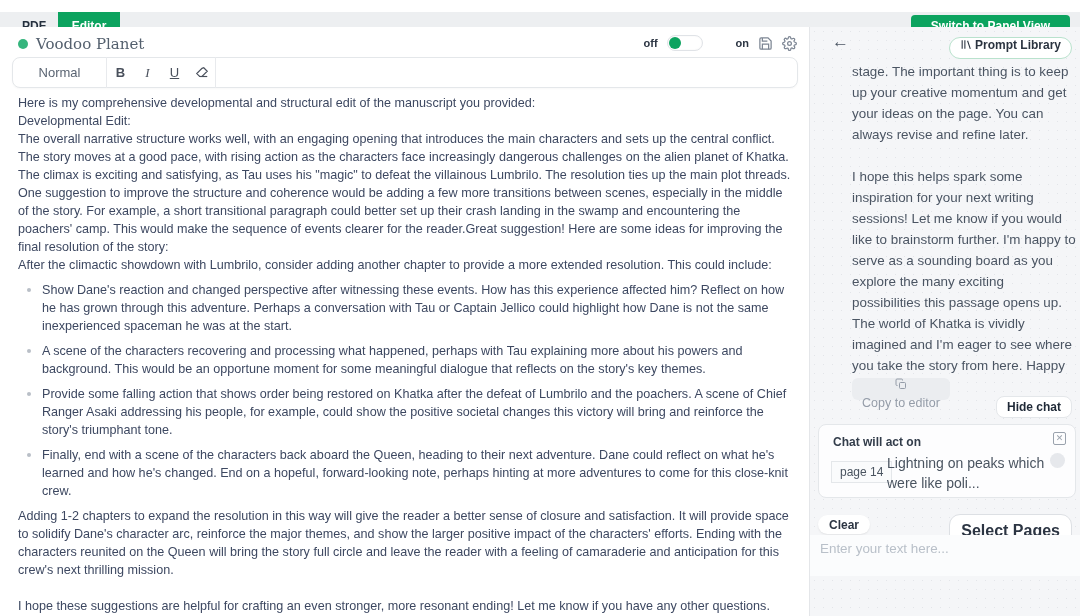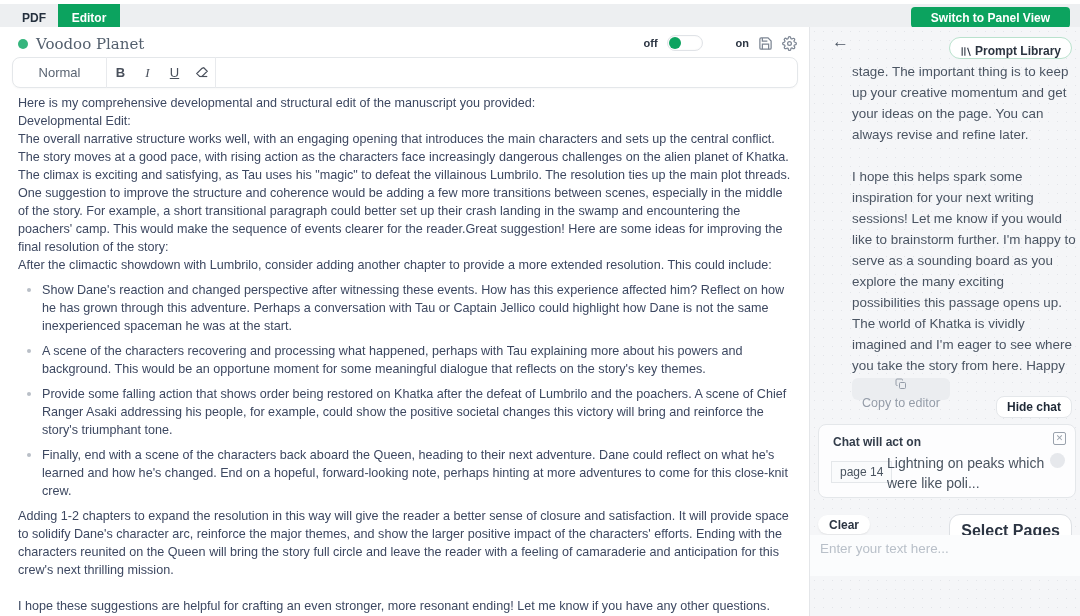--- a/index.html
+++ b/index.html
@@ -1,19 +1,19 @@
 <!DOCTYPE html>
 <html><head>
 <meta charset="utf-8">
 <style>
   * { margin:0; padding:0; box-sizing:border-box; }
   html,body { width:1080px; height:616px; overflow:hidden; font-family:"Liberation Sans", sans-serif; background:#fff; }
 
   
-  .topbar { position:absolute; left:0; top:4px; width:1080px; height:27px; background:#edeff1; border-bottom:1px solid #e3e5e8; }
+  .topbar { position:absolute; left:0; top:12px; width:1080px; height:27px; background:#edeff1; border-bottom:1px solid #e3e5e8; }
   .tab { position:absolute; top:0; height:27px; display:flex; align-items:center; justify-content:center; font-size:12px; font-weight:bold; cursor:pointer; }
   .tab-pdf { left:10px; width:48px; color:#25303e; }
   .tab-editor { left:58px; width:62px; background:#0ca35f; color:#fff; }
   .switch-btn { position:absolute; right:10px; top:3px; height:21px; padding:0 20px; background:#0ca35f; color:#fff; font-size:12px; font-weight:bold; border:none; border-radius:4px; display:flex; align-items:center; cursor:pointer; }
 
   
   .editor-col { position:absolute; left:0; top:27px; width:810px; height:589px; background:#fff; border-right:1px solid #e4e6e9; }
   .title-row { position:absolute; left:18px; top:8px; display:flex; align-items:center; gap:8px; }
   .green-dot { width:10px; height:10px; border-radius:50%; background:#35b57d; }
   .doc-title { font-family:"DejaVu Serif", serif; font-size:15px; color:#54606e; }
@@ -38,21 +38,21 @@
   .doc-body li { position:relative; padding-left:24px; margin:7px 0; }
   .doc-body li::before { content:""; position:absolute; left:9px; top:7px; width:4px; height:4px; border-radius:50%; background:#b9bfc7; }
   .gap-before { margin-top:18px !important; }
 
   
   .chat-panel { position:absolute; left:810px; top:27px; width:270px; height:589px;
     background-color:#f5f6f8;
     background-image:radial-gradient(circle, #e3e5e9 0.8px, transparent 0.9px);
     background-size:9px 9px; }
   .back-arrow { position:absolute; left:22px; top:5px; font-size:17px; color:#4b5563; cursor:pointer; }
-  .prompt-btn { position:absolute; right:8px; top:10px; height:22px; padding:0 10px; background:#fff; border:1px solid #b9e2cd; border-radius:11px; display:flex; align-items:flex-end; gap:2px; font-size:12px; font-weight:bold; color:#2b3440; cursor:pointer; }
+  .prompt-btn { position:absolute; right:8px; top:10px; height:22px; padding:0 10px; background:#fff; border:1px solid #b9e2cd; border-radius:11px; display:flex; align-items:flex-start; gap:2px; font-size:12px; font-weight:bold; color:#2b3440; cursor:pointer; }
   .chat-msg { position:absolute; left:42px; top:34px; width:224px; font-size:13.4px; line-height:21px; color:#4b5563; }
   .chat-msg p + p { margin-top:21px; }
   .copy-btn { position:absolute; left:42px; top:351px; height:22px; padding:0 10px; background:#ebedf0; border:none; border-radius:6px; display:flex; align-items:center; gap:6px; font-size:12.5px; color:#949ca8; cursor:pointer;flex-direction:column; }
   .hide-chat-btn { position:absolute; right:8px; top:369px; height:22px; padding:0 10px; background:#fff; border:1px solid #e4e7ea; border-radius:8px; display:flex; align-items:center; font-size:12px; font-weight:bold; color:#1f2937; cursor:pointer; }
 
   .context-card { position:absolute; left:8px; right:4px; top:397px; height:74px; background:#fdfdfe; border:1px solid #e4e7ea; border-radius:8px; }
   .context-title { position:absolute; left:14px; top:10px; font-size:12px; font-weight:bold; color:#323c4a; }
   .context-close { position:absolute; right:9px; top:7px; width:13px; height:13px; border:1px solid #9aa2ad; border-radius:2px; color:#9aa2ad; font-size:9px; line-height:11px; text-align:center; cursor:pointer; }
   .page-badge { position:absolute; left:12px; top:36px; padding:3px 8px; background:#fafbfc; border:1px solid #e4e7ea; border-radius:0; font-size:12px; color:#4a5460; }
   .context-snippet { position:absolute; left:68px; top:28px; width:158px; font-size:14px; line-height:20px; color:#4a5460; }

